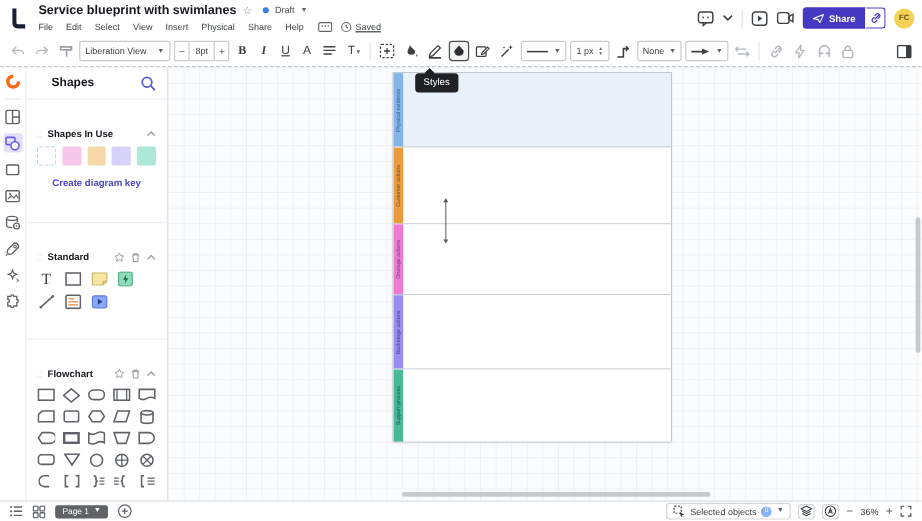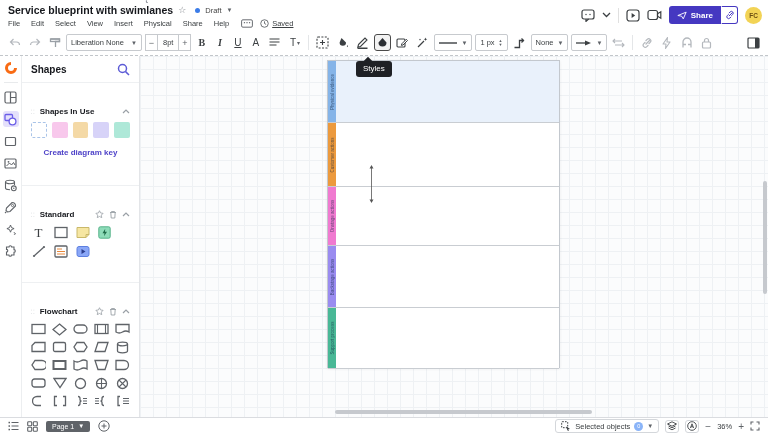--- a/index.html
+++ b/index.html
@@ -2,21 +2,21 @@
 <html><head>
 <meta charset="utf-8">
 <style>
   * { margin:0; padding:0; box-sizing:border-box; }
   html,body { width:768px; height:434px; overflow:hidden; }
   body { font-family:"Liberation Sans", sans-serif; background:#fff; color:#3c4043; position:relative; }
   svg { display:block; }
 
   
   .titlebar { position:absolute; top:0; left:0; right:0; height:30px; background:#fff; display:flex; align-items:stretch; z-index:30; }
-  .tb-left { display:flex; align-items:center; padding-left:8px;flex-direction:column; }
+  .tb-left { display:flex; align-items:center; padding-left:8px; }
   .logo { width:16px; height:20px; margin-right:8px; }
   .title-col { display:flex; flex-direction:column; justify-content:center; }
   .title-row { display:flex; align-items:center; gap:5px; height:14px; }
   .doc-title { font-size:10.5px; font-weight:bold; color:#16181d; }
   .star { color:#80868b; font-size:9px; cursor:pointer; }
   .draft-dot { width:5px; height:5px; border-radius:50%; background:#3b7ce8; margin-left:4px; }
   .draft-label { font-size:7.5px; color:#444; }
   .caret { font-size:6px; color:#5f6368; }
   .menu-row { display:flex; align-items:center; height:13px; }
   .menu-item { font-size:7.5px; color:#3c4043; cursor:pointer; }
@@ -45,21 +45,21 @@
 
   
   .rail { position:absolute; top:56px; left:0; width:22px; bottom:17px; background:#fff; border-right:1px solid #eceef0; display:flex; flex-direction:column; align-items:center; padding-top:4px; gap:6px; z-index:20; }
   .rail-item { width:16px; height:16px; display:flex; align-items:center; justify-content:center; border-radius:3px; cursor:pointer; }
   .rail-item.active { background:#e4e0fb; }
   .rail-sep { width:14px; height:1px; background:#e8eaec; }
 
   
   .panel { position:absolute; top:56px; left:22px; width:118px; bottom:17px; background:#fff; border-right:1px solid #e3e5e8; z-index:19; overflow:hidden; font-size:8px; }
   .panel-head { display:flex; align-items:center; justify-content:space-between; padding:7px 9px 6px 9px; }
-  .panel-title { font-size:10px; font-weight:bold; color:#16181d; }
+  .panel-title { font-size:10px; font-weight:bold; color:#16181d;margin-left:12px; }
   .sec { border-top:1px solid #eef0f2; padding:24px 9px; }
   .sec-head { display:flex; align-items:center; gap:4px; margin-bottom:6px; }
   .drag-dots { color:#c8ccd0; font-size:6px; letter-spacing:1px; }
   .sec-title { font-weight:bold; font-size:8px; color:#16181d; flex:1; }
   .sec-act { display:flex; gap:5px; color:#9aa0a6; align-items:center; }
   .swatches { display:flex; gap:5px; }
   .swatch { width:16px; height:16px; border-radius:2px; cursor:pointer; }
   .swatch.empty { border:1px dashed #aac4e8; background:#fff; }
   .diagram-key { color:#4f43c8; font-weight:bold; font-size:8px; text-align:center; margin:10px 0 4px; cursor:pointer; }
   .shape-grid { display:flex; flex-wrap:wrap; gap:4px 6px; }
@@ -71,21 +71,21 @@
 
   
   .canvas { position:absolute; top:56px; left:140px; right:0; bottom:17px; background-color:#fbfcfd;
     background-image:linear-gradient(#eef1f4 1px, transparent 1px),linear-gradient(90deg,#eef1f4 1px, transparent 1px);
     background-size:13px 13px; overflow:hidden; z-index:10; }
   .page { position:absolute; left:187px; top:4px; width:233px; height:308px; background:#fff; border:1px solid #c3c8ce; box-shadow:0 1px 3px rgba(0,0,0,.07); }
   .lane { position:relative; width:100%; border-bottom:1px solid #c9cdd2; }
   .lane:last-child { border-bottom:none; }
   .lane-strip { position:absolute; left:0; top:0; bottom:0; width:8px; }
   .lane-strip span { position:absolute; left:50%; top:50%; transform:translate(-50%,-50%) rotate(-90deg); font-size:4.5px; color:rgba(10,30,60,.62); white-space:nowrap; }
-  .tooltip { position:absolute; left:216px; top:5px; background:#1f2125; color:#fff; font-size:8px; padding:3px 7px 4px; border-radius:3px; z-index:15; }
+  .tooltip { position:absolute; left:206px; top:5px; background:#1f2125; color:#fff; font-size:8px; padding:3px 7px 4px; border-radius:3px; z-index:15; }
   .tooltip:before { content:""; position:absolute; top:-3px; left:9px; width:6px; height:6px; background:#1f2125; transform:rotate(45deg); }
   .hscroll { position:absolute; left:195px; bottom:3px; width:257px; height:4px; border-radius:2px; background:#c6c9ce; cursor:pointer; }
   .vscroll { position:absolute; right:1px; top:125px; width:4px; height:113px; border-radius:2px; background:#c6c9ce; cursor:pointer; }
 
   
   .statusbar { position:absolute; left:0; right:0; bottom:0; height:17px; background:#fff; border-top:1px solid #dadce0; display:flex; align-items:center; padding:0 8px; gap:8px; z-index:30; }
   .page-btn { background:#5f6368; color:#fff; border:none; border-radius:2px; font-size:7px; padding:2px 6px; display:flex; align-items:center; gap:4px; cursor:pointer; font-family:"Liberation Sans",sans-serif; }
   .sb-right { margin-left:auto; display:flex; align-items:center; gap:6px; }
   .sel-box { display:flex; align-items:center; gap:4px; border:1px solid #d4d7db; border-radius:3px; padding:1px 5px; font-size:7.5px; color:#3c4043; cursor:pointer; }
   .count-badge { width:9px; height:9px; border-radius:50%; background:#8ab4f8; color:#fff; font-size:5.5px; display:flex; align-items:center; justify-content:center; }
@@ -185,21 +185,21 @@
         <path d="M7.5 1 L10.5 4 l-3 3 M10.5 4 h-6 a3 3 0 0 0 -3 3" fill="none" stroke="currentColor" stroke-width="1.2"></path>
       </svg>
     </span>
   <span class="ticon">
       <svg width="12" height="12" viewBox="0 0 12 12">
         <path d="M1.5 2 h9 v2.5 h-4 v1.5 M6.5 6 v4" fill="none" stroke="#9aa0a6" stroke-width="1.3"></path>
         <rect x="1.5" y="2" width="9" height="2.5" fill="none" stroke="#9aa0a6" stroke-width="1.3"></rect>
       </svg>
     </span>
   <div class="tsel font-sel">
-    <span>Liberation None</span>
+    <span>Liberation View</span>
       <span class="caret">▼</span>
   </div>
   <div class="sizer">
     <span class="sbtn">−</span>
     <span class="sval">8pt</span>
     <span class="sbtn">+</span>
   </div>
   <span class="ticon tletter" style="font-family:'Liberation Serif',serif;">B</span>
   <span class="ticon tletter" style="font-style:italic;font-family:'Liberation Serif',serif;">I</span>
   <span class="ticon tletter" style="text-decoration:underline;font-weight:normal;">U</span>

